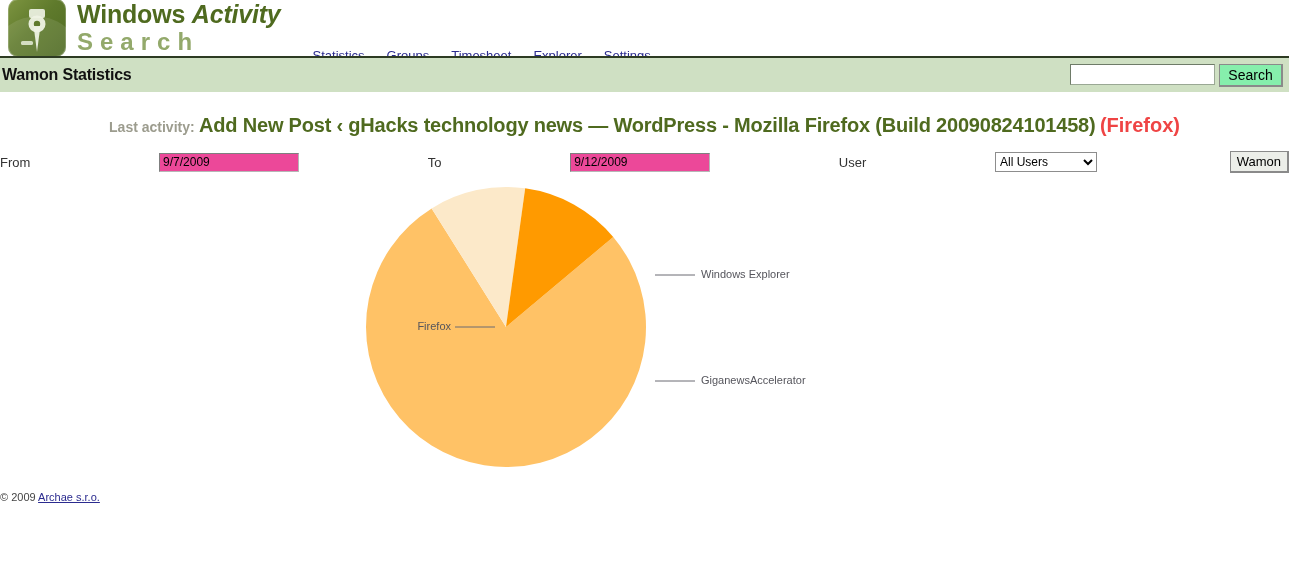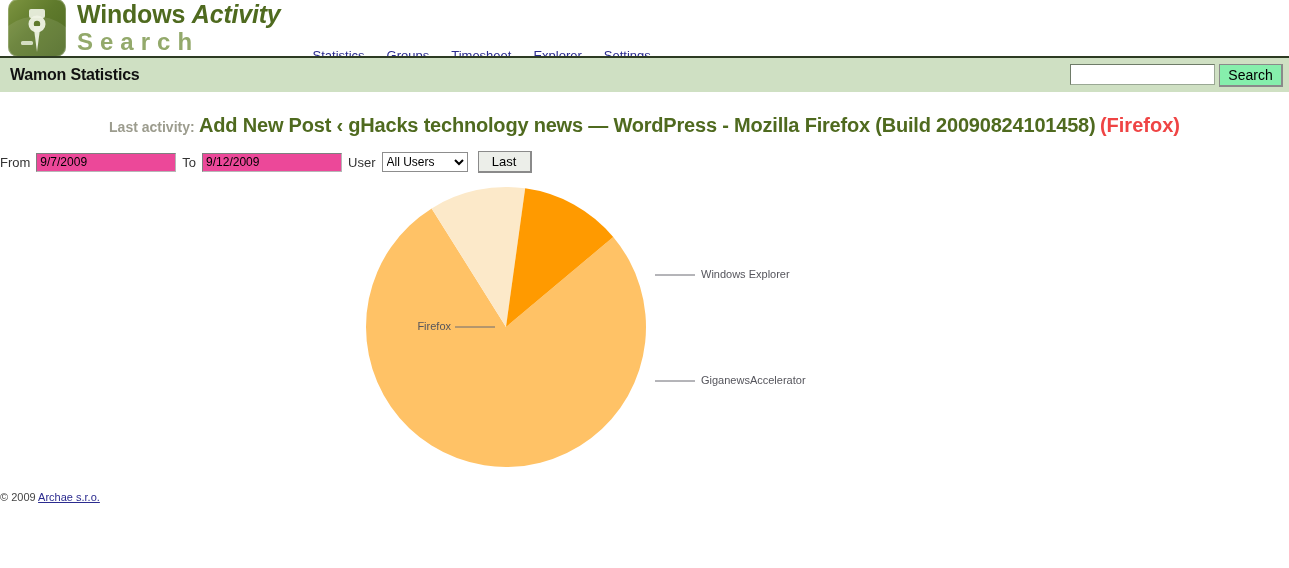--- a/index.html
+++ b/index.html
@@ -94,21 +94,21 @@
   }
 
   
   .greenbar {
     position: relative;
     height: 36px;
     background: #cfe0c3;
     border-top: 2px solid #2d3b22;
     display: flex;
     align-items: center;
-    padding: 0 6px 0 10px;
+    padding: 0 6px 0 2px;
     box-sizing: border-box;
   }
   .greenbar-title {
     font-size: 16px;
     font-weight: 700;
     color: #111;
     letter-spacing: -0.2px;
   }
   .greenbar-search {
     margin-left: auto;
@@ -166,21 +166,21 @@
   .la-suffix {
     font-size: 20px;
     color: #ef4444;
     font-weight: 600;
   }
 
   
   .filterrow {
     margin-top: 14px;
     display: flex;
-    justify-content: flex-start;
+    justify-content: space-between;
     align-items: center;
     gap: 6px;
     font-size: 13px;
     color: #222;
   }
   .filterrow label { color: #333; }
   .date-input {
     width: 140px;
     height: 19px;
     border: 1px solid #b6b6b6;
@@ -188,21 +188,21 @@
     border-left-color: #7f7f7f;
     background: #ec4899;
     font-family: "Liberation Sans", sans-serif;
     font-size: 12px;
     padding: 0 3px;
     box-sizing: border-box;
     outline: none;
   }
   .user-select {
     height: 20px;
-    width: 86px;
+    width: 102px;
     font-family: "Liberation Sans", sans-serif;
     font-size: 12px;
     border: 1px solid #8d8d8d;
     background: #fff;
     box-sizing: border-box;
   }
   .load-button {
     height: 22px;
     min-width: 54px;
     background: #eceee9;
@@ -292,21 +292,21 @@
 
 <div class="filterrow">
   <label>From</label>
   <input class="date-input" type="text" value="9/7/2009" style="">
   <label>To</label>
   <input class="date-input" type="text" value="9/12/2009" style="">
   <label>User</label>
   <select class="user-select">
     <option>All Users</option>
   </select>
-  <button class="load-button">Last</button>
+  <button class="load-button">Wamon</button>
 </div>
 
 <div class="chart-area">
   <svg class="chart-svg" width="700" height="305" viewBox="0 0 700 305">
     <g>
       <path id="slice-0" d="M 211 148 L 318.24622203665695 58.0097346438845 A 140 140 0 1 1 136.64560158582208 29.376969198786284 Z" fill="#FFC266"></path>
       <path id="slice-1" d="M 211 148 L 136.64560158582208 29.376969198786284 A 140 140 0 0 1 230.1938298499436 9.321966787484996 Z" fill="#FCE9C9"></path>
       <path id="slice-2" d="M 211 148 L 230.1938298499436 9.321966787484996 A 140 140 0 0 1 318.2462220366569 58.00973464388446 Z" fill="#FF9A00"></path>
     </g>
     <g>

